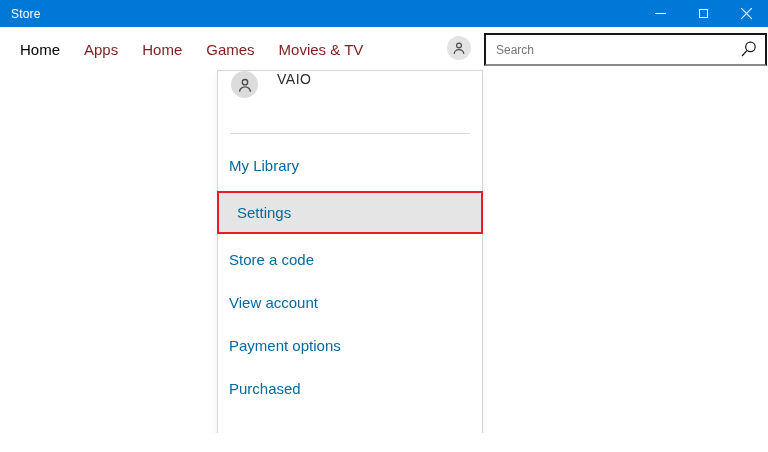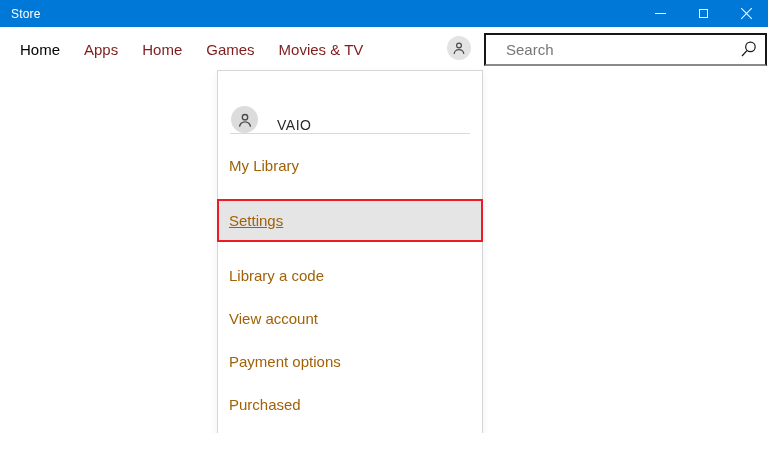--- a/index.html
+++ b/index.html
@@ -107,23 +107,23 @@
     border-bottom-color: #8a8a8a;
     display: flex;
     align-items: center;
   }
   .searchbox input {
     flex: 1;
     height: 100%;
     border: none;
     outline: none;
     font-family: "Liberation Sans", "DejaVu Sans", sans-serif;
-    font-size: 15px;
+    font-size: 12px;
     color: #333333;
-    padding-left: 20px;
+    padding-left: 10px;
     background: transparent;
   }
   .searchbox input::placeholder { color: #767676; opacity: 1; }
   .search-glyph {
     width: 34px; height: 100%;
     display: flex;
     align-items: center;
     justify-content: center;
     cursor: pointer;
   }
@@ -134,21 +134,21 @@
     left: 217px; top: 70px;
     width: 266px; height: 376px;
     background: #ffffff;
     border: 1px solid #d6d6d6;
     box-shadow: 0 3px 8px rgba(0,0,0,0.06);
     z-index: 5;
   }
   .account-row {
     height: 62px;
     display: flex;
-    align-items: flex-end;
+    align-items: flex-start;
     padding: 0 13px;
   }
   .account-avatar {
     width: 27px; height: 27px;
     border-radius: 50%;
     background: #dcdcdc;
     display: flex;
     align-items: center;
     justify-content: center;
     flex: none;
@@ -164,29 +164,28 @@
     background: #dadada;
     margin: 0 12px;
   }
   .menu-list { margin-top: 10px; }
   .menu-item {
     height: 43px;
     display: flex;
     align-items: center;
     padding-left: 11px;
     font-size: 15px;
-    color: #a16207;
+    color: #0369a1;
     cursor: pointer;
   }
   .menu-item.highlighted {
     background: #e5e5e5;
-    margin: 12px -1px;
-    padding-left: 12px;
+    margin: 4px -1px;
+    padding-left: 20px;
     box-shadow: inset 0 0 0 2px #ed1c24;
-    text-decoration: underline;
   }
 
   svg { display: block; }
 </style>
 </head>
 <body>
 
 <div class="app">
 
   <div class="titlebar">
@@ -245,21 +244,21 @@
         </span>
       </div>
       <span class="account-name">VAIO</span>
     </div>
 
     <div class="menu-divider"></div>
 
     <div class="menu-list">
       <div class="menu-item">My Library</div>
       <div class="menu-item highlighted">Settings</div>
-      <div class="menu-item">Library a code</div>
+      <div class="menu-item">Store a code</div>
       <div class="menu-item">View account</div>
       <div class="menu-item">Payment options</div>
       <div class="menu-item">Purchased</div>
     </div>
 
   </div>
 
 </div>
 
 </body></html>

